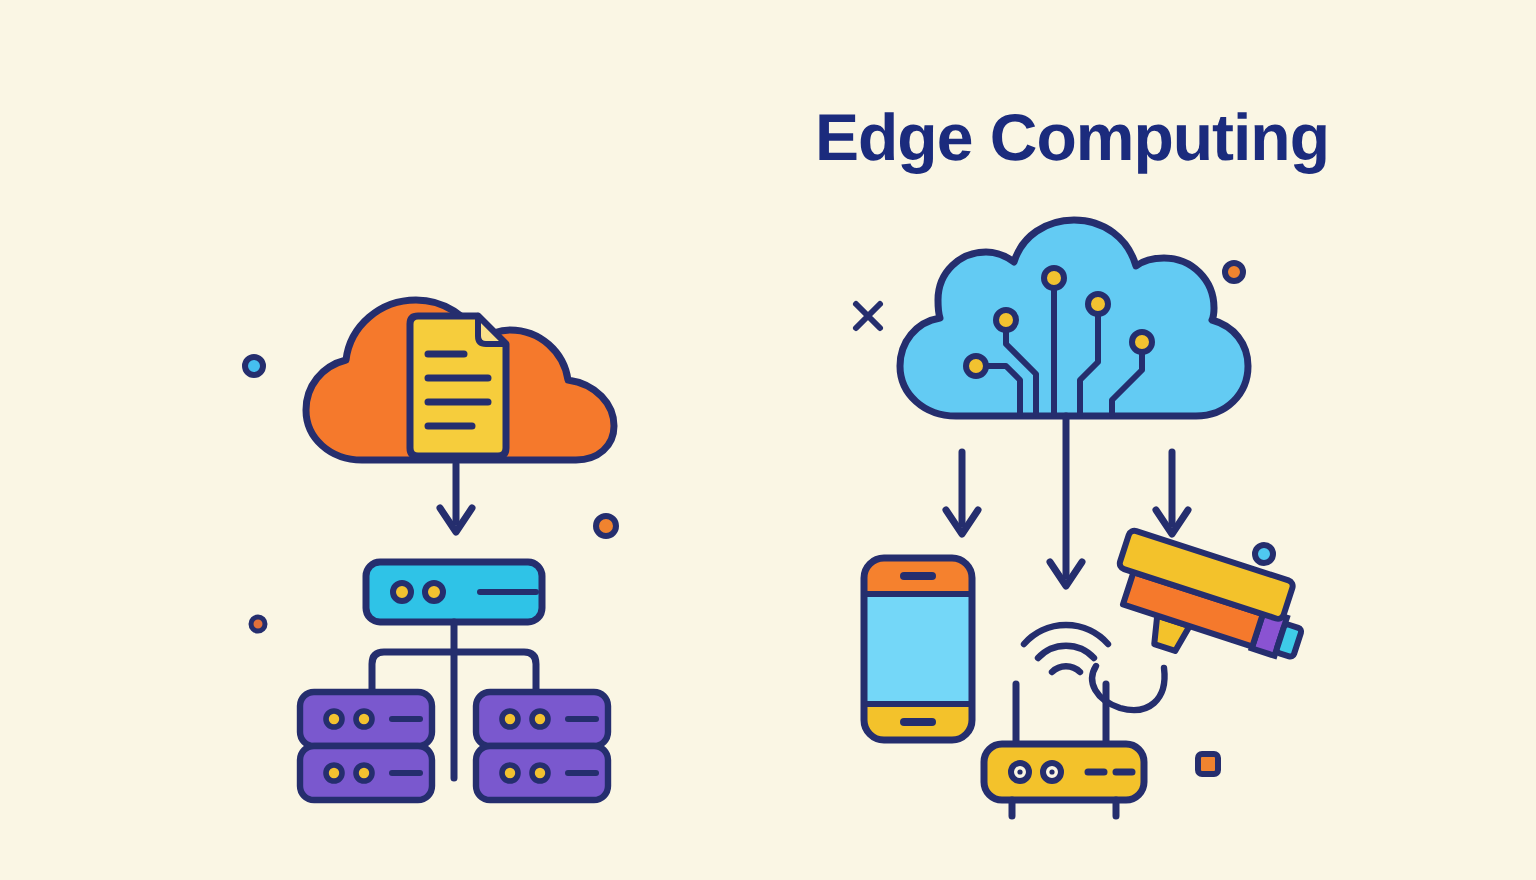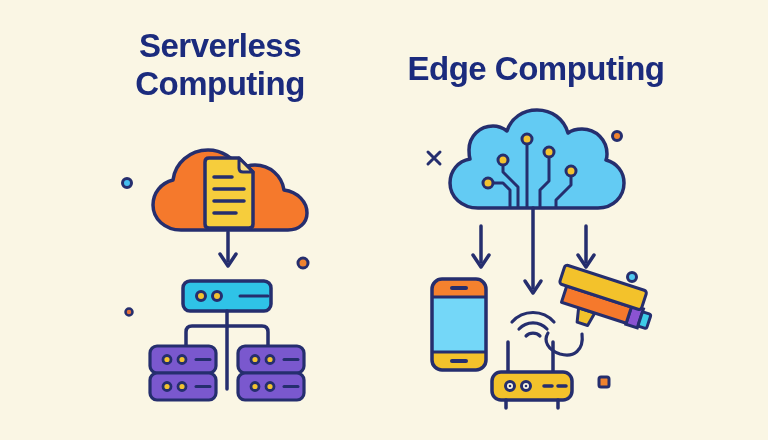--- a/index.html
+++ b/index.html
@@ -13,22 +13,20 @@
   }
   .title-left{left:100px;top:27px;width:240px;}
   .title-right{left:380px;top:50px;width:312px;}
   svg{position:absolute;left:0;top:0;}
 </style>
 </head>
 <body>
 
 <div class="canvas">
 
-  <div class="title title-left">Serverless
-Computing</div>
   <div class="title title-right">Edge Computing</div>
 
   <svg width="768" height="440" viewBox="0 0 768 440">
 
     <g transform="translate(148,137)">
       <path d="M33,93 C17,93 5,82 5,68 C5,56 13,46 25,43 C27,26 42,13 60,13 C74,13 86,21 92,33 C96,30 102,28 107,28 C122,28 134,39 136,53 C150,55 159,65 159,76 C159,86 151,93 140,93 Z" fill="#f5792c" stroke="#252e6e" stroke-width="3.5" stroke-linejoin="round"></path>
       <g>
         <path d="M61,21 h30 l14,14 v52 q0,4 -4,4 h-40 q-4,0 -4,-4 v-62 q0,-4 4,-4 z" fill="#f6cd3c" stroke="#252e6e" stroke-width="3.5" stroke-linejoin="round"></path>
         <path d="M91,21 v10 q0,4 4,4 h10 z" fill="#f9e18a" stroke="#252e6e" stroke-width="3" stroke-linejoin="round"></path>
         <path d="M66,40 h18 M66,52 h30 M66,64 h30 M66,76 h22" stroke="#252e6e" stroke-width="3.5" stroke-linecap="round"></path>

